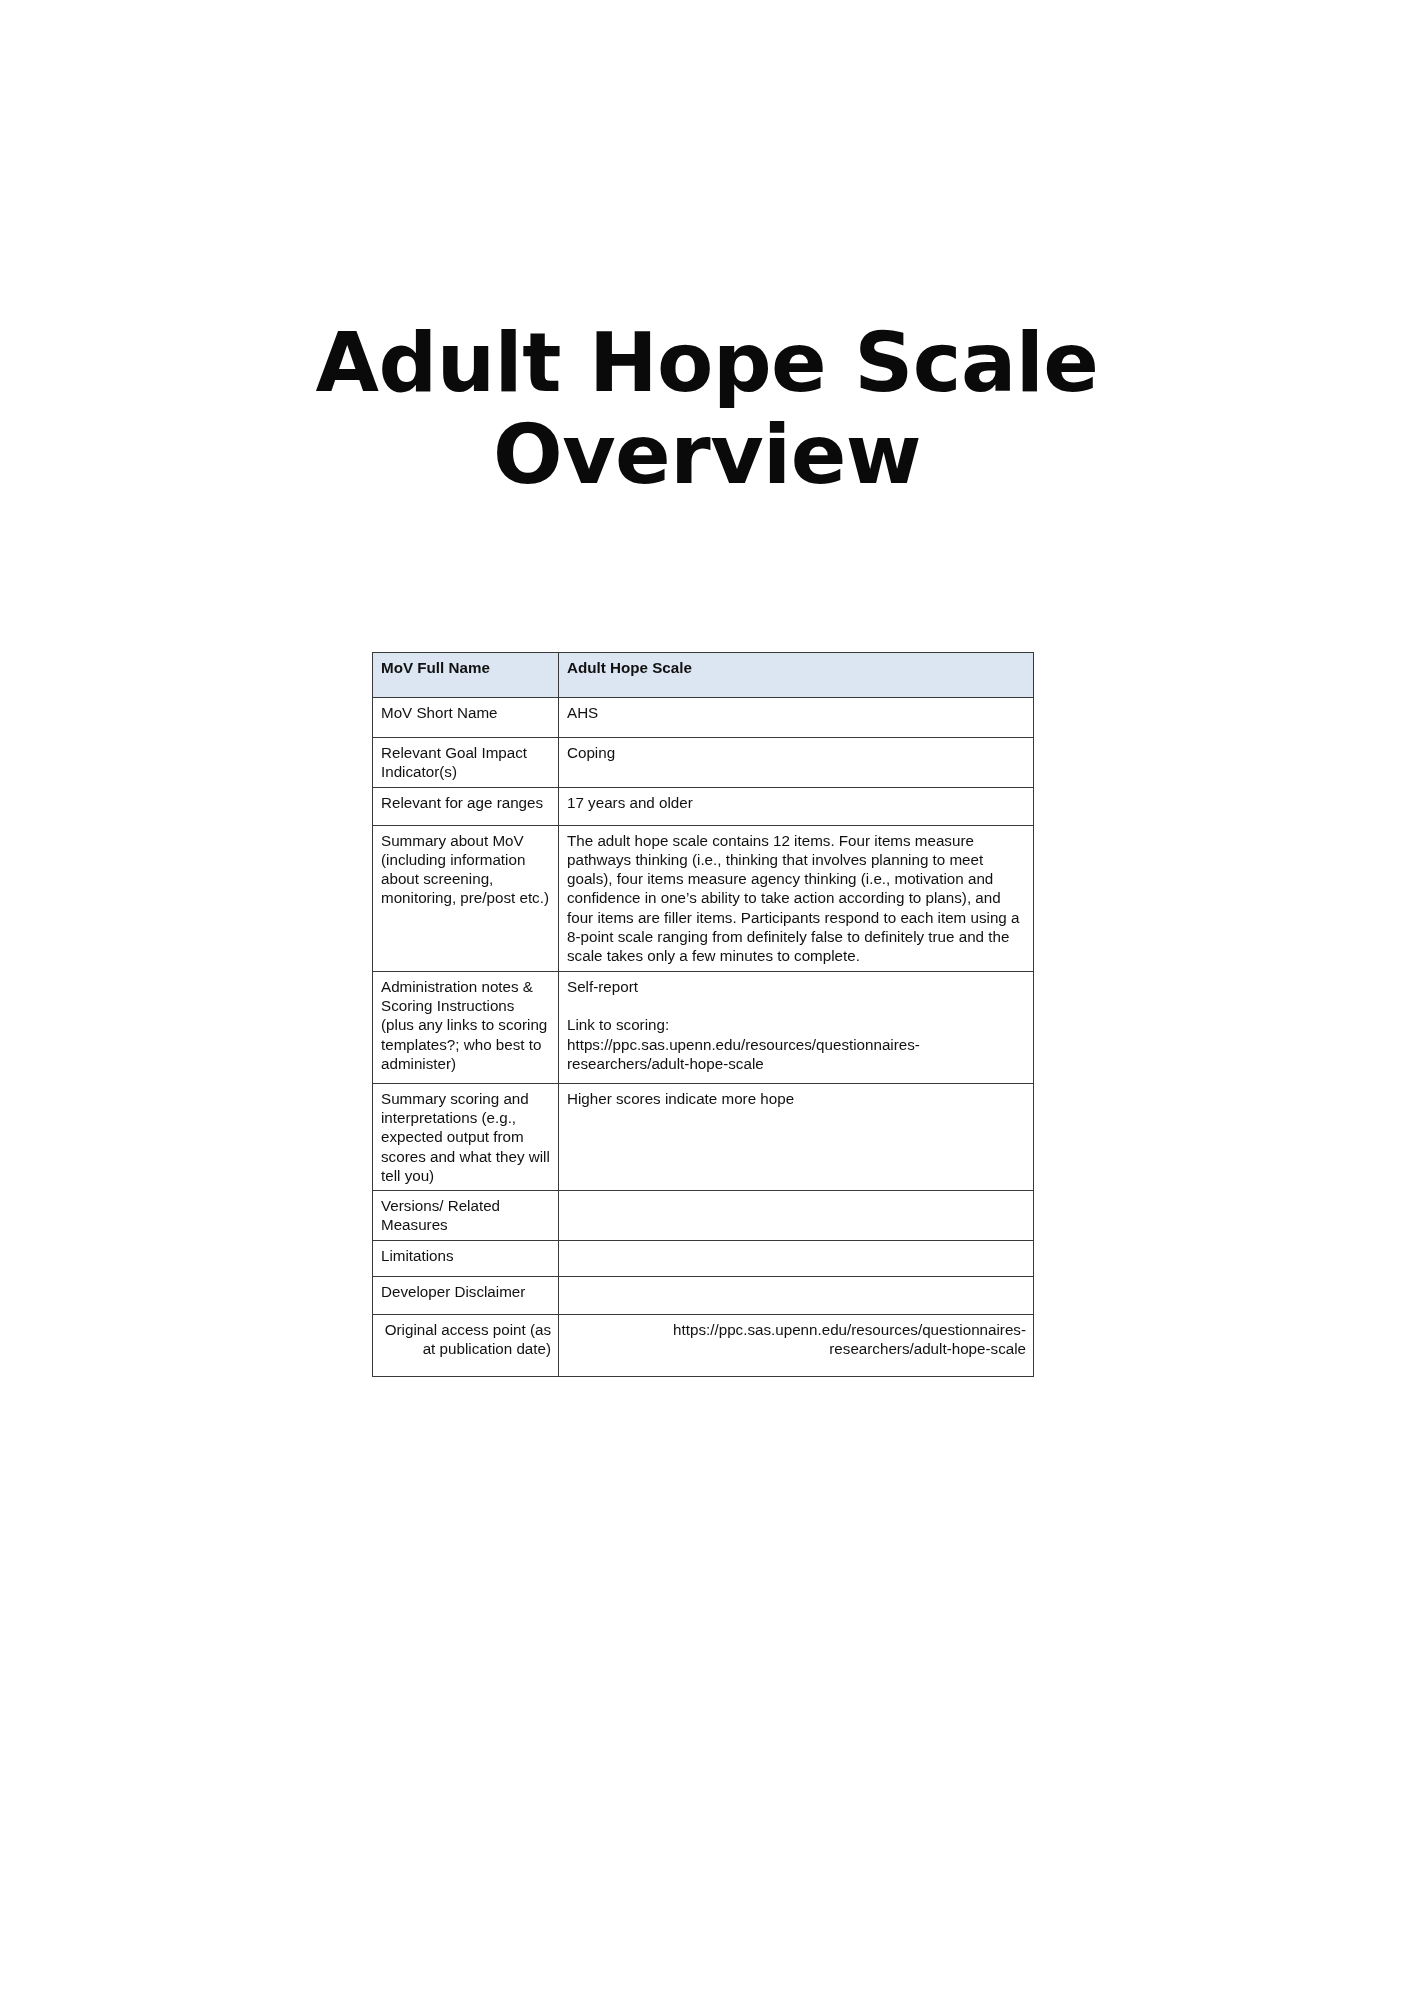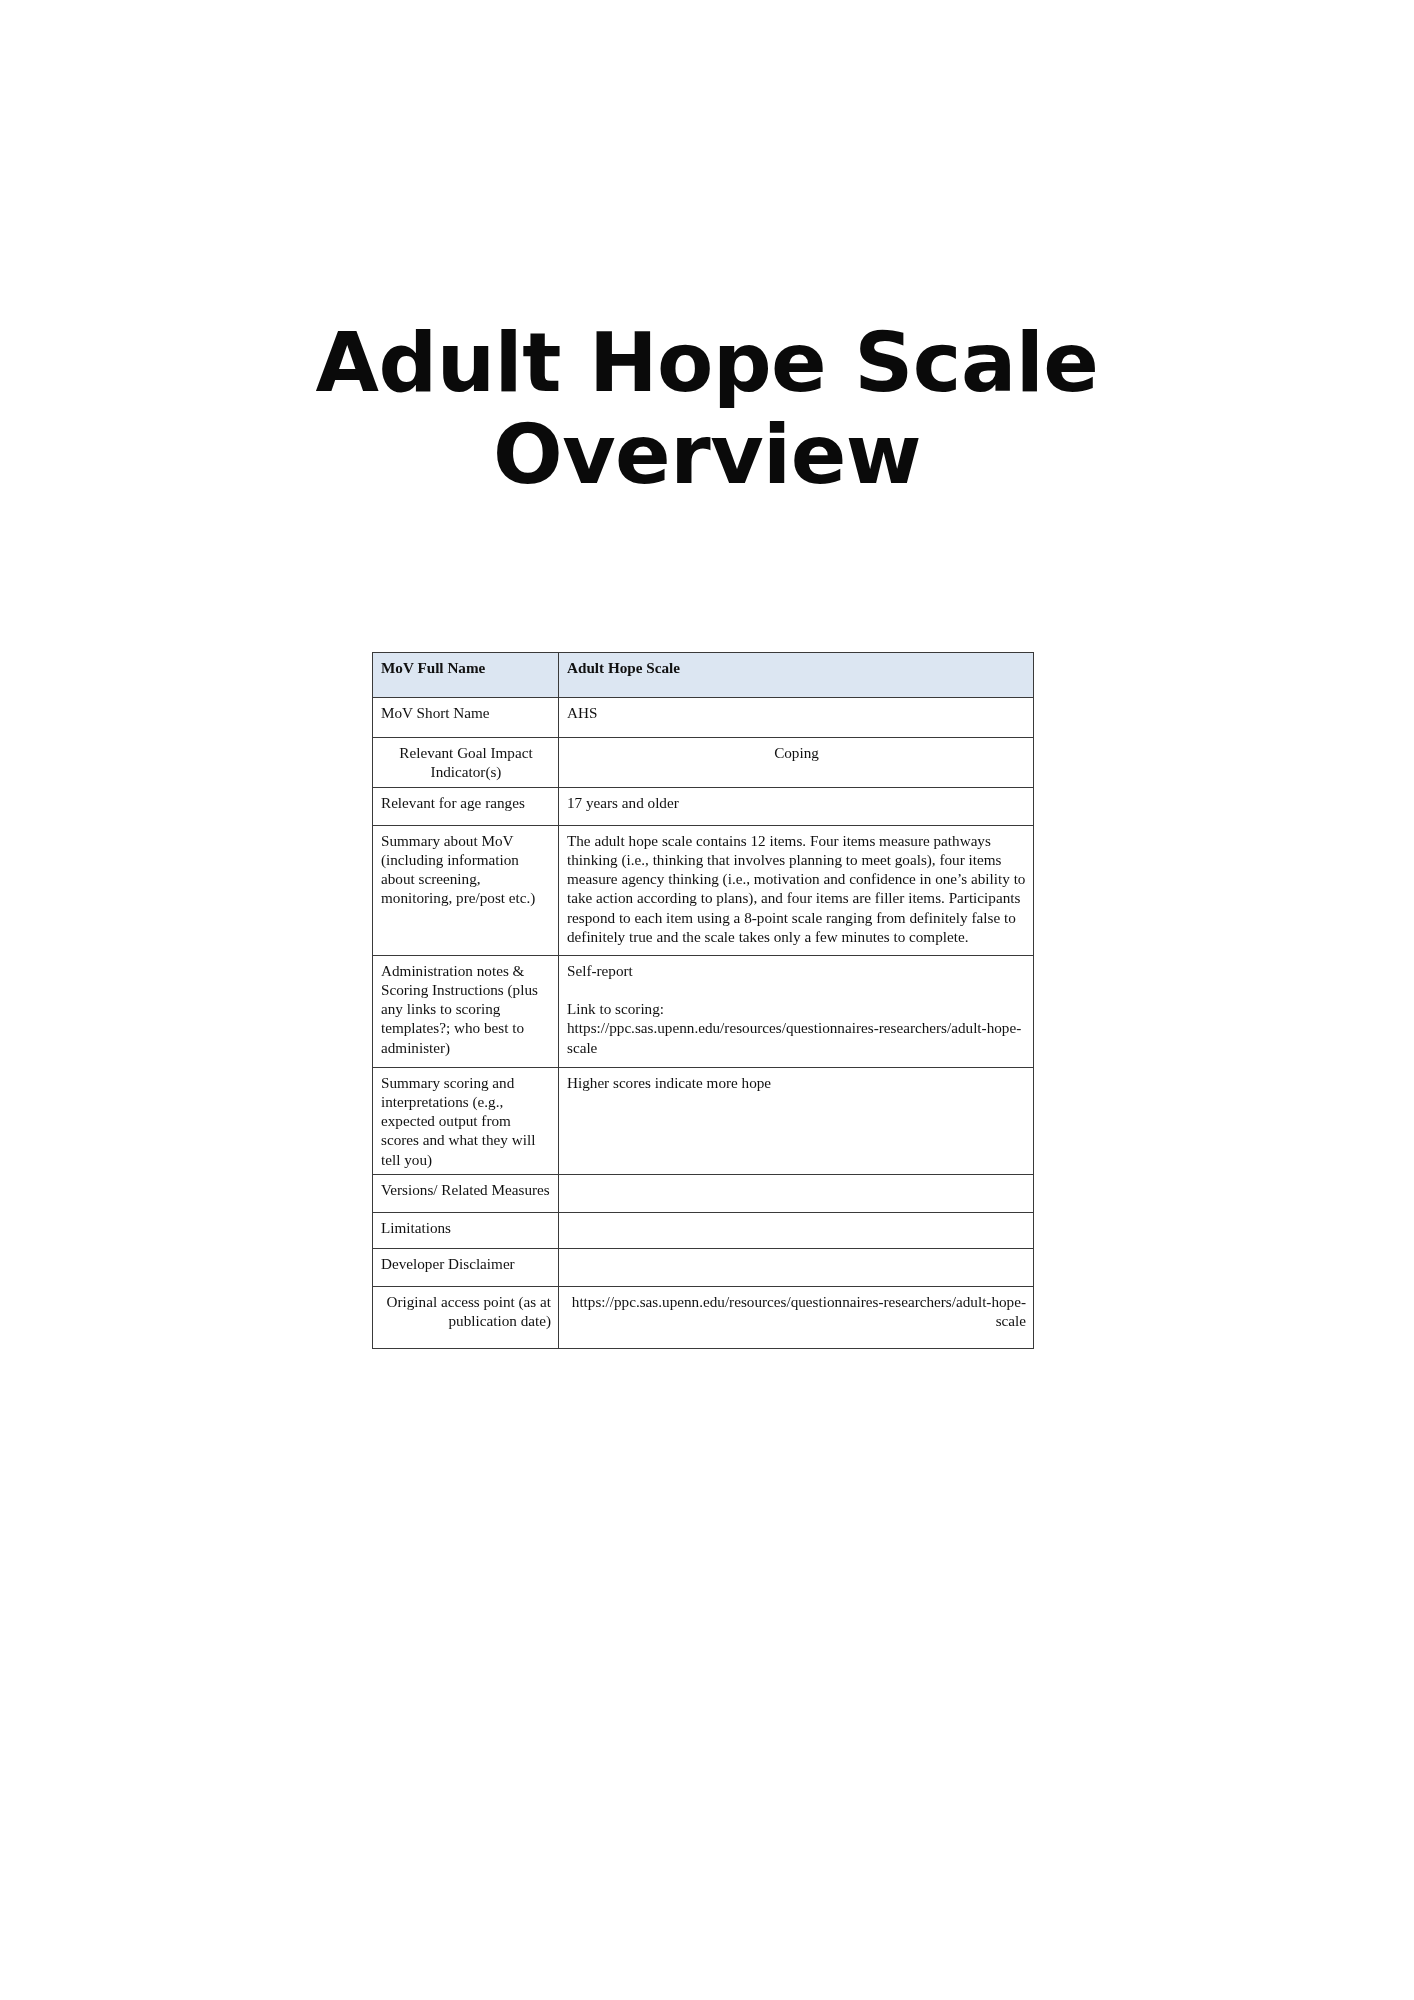--- a/index.html
+++ b/index.html
@@ -55,35 +55,35 @@
   table.mov-table col.c-label { width: 186px; }
   table.mov-table col.c-value { width: 475px; }
 
   table.mov-table td {
     border: 1.2px solid #3a3a3a;
     vertical-align: top;
     padding: 5px 7px 5px 8px;
     font-size: 15.2px;
     line-height: 1.27;
     color: #111111;
-    font-family: Liberation Serif, serif;
+    font-family: Liberation Sans, sans-serif;
   }
 
   tr.header-row td {
     background: #dce6f2;
     font-weight: 700;
   }
 
   td.label-cell { }
   td.value-cell { }
 
   
   .h-header  { height: 45px; }
   .h-short   { height: 40px; }
-  .h-goal    { height: 40px; text-align: center; }
+  .h-goal    { height: 40px; }
   .h-age     { height: 38px; }
   .h-summary { height: 130px; }
   .h-admin   { height: 112px; }
   .h-scoring { height: 105px; }
   .h-versions{ height: 38px; margin-top: 8px; }
   .h-limits  { height: 36px; }
   .h-disc    { height: 38px; }
   .h-contact { height: 52px; }
   .h-orig    { height: 62px; text-align: right; }
 

